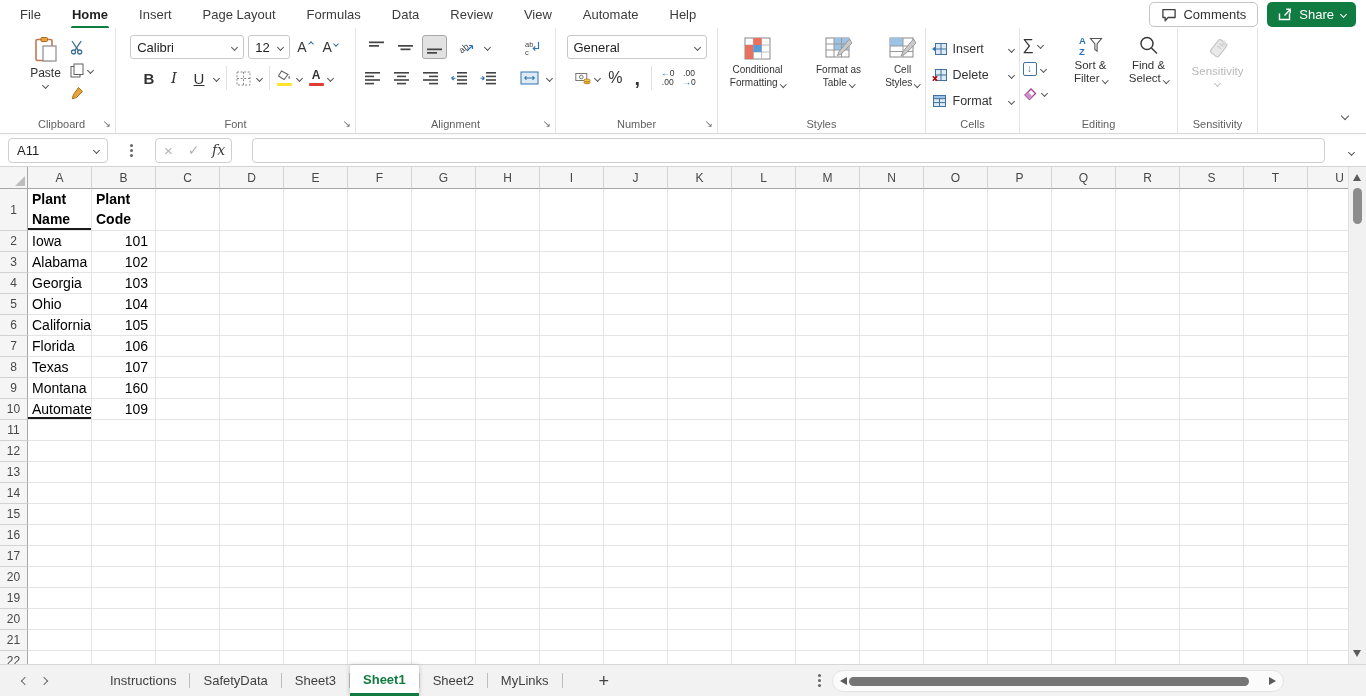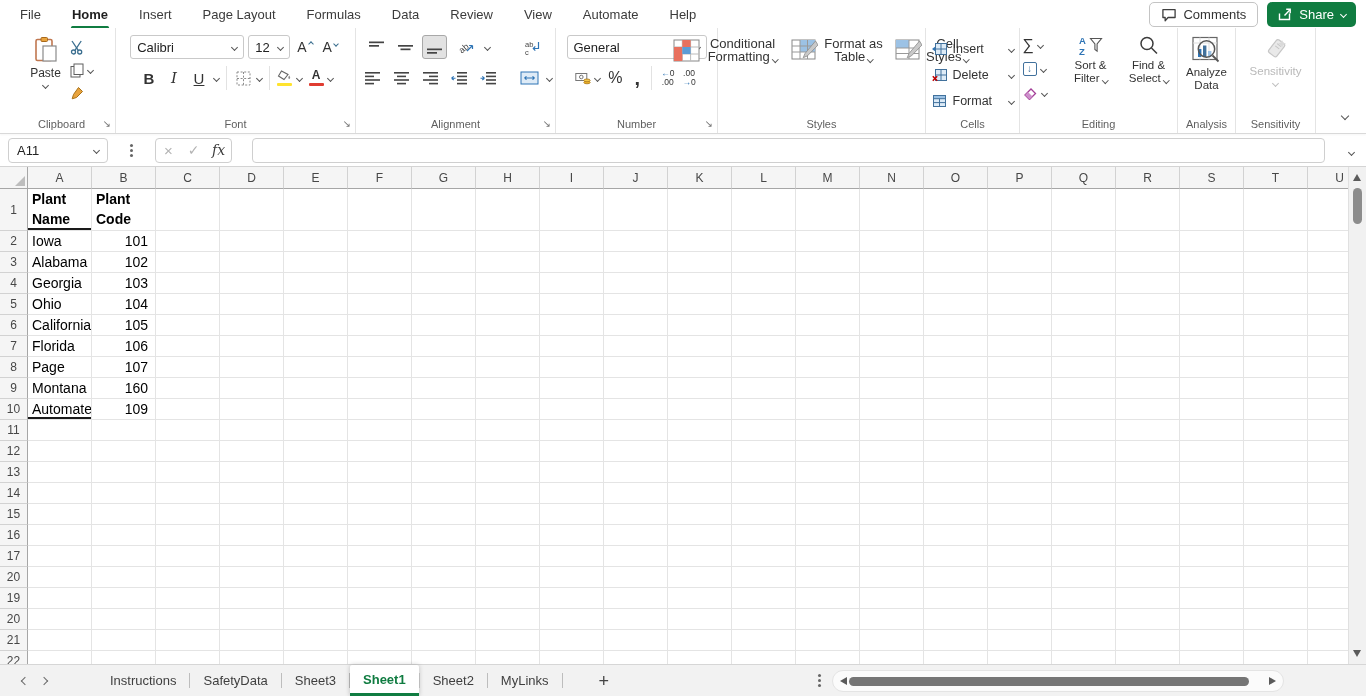--- a/index.html
+++ b/index.html
@@ -52,21 +52,21 @@
   .a-letter{font-size:12px;font-weight:700;color:#333;line-height:11px;}
 
   .abtn{width:25px;height:24px;display:flex;align-items:center;justify-content:center;border:1px solid transparent;border-radius:3px;}
   .abtn.sel{background:#e2e2e2;border-color:#a8a8a8;}
   .gap8{width:8px;flex:none;}
   .decbtn{display:flex;flex-direction:column;align-items:center;font-size:8.5px;line-height:9px;color:#333;padding:0 2px;}
   .decbtn .bluearr{color:var(--blue,#2E74B5);}
   .numsym{font-size:16px;color:#333;padding:0 4px;}
   .comma{font-size:20px;font-weight:700;line-height:10px;padding:0 4px;color:#333;}
 
-  .style-btn{display:flex;flex-direction:row;align-items:center;gap:3px;font-size:13px;color:#333;line-height:13px;text-align:center;}
+  .style-btn{display:flex;flex-direction:column;align-items:center;gap:3px;font-size:10px;color:#333;line-height:13px;text-align:center;}
   .slabel .chev{margin-left:3px;width:4.5px;height:4.5px;}
   .styles-row{display:flex;align-items:flex-start;gap:8px;padding-top:2px;}
 
   .cells-col{display:flex;flex-direction:column;gap:2px;width:82px;}
   .cells-row{display:flex;align-items:center;gap:6px;height:24px;font-size:12.5px;color:#333;}
   .cells-row .chev{margin-left:auto;}
 
   .edit-content{display:flex;gap:6px;align-items:flex-start;}
   .edit-minicol{display:flex;flex-direction:column;gap:4px;width:36px;}
   .edit-minirow{display:flex;align-items:center;gap:4px;height:20px;}
@@ -491,35 +491,20 @@
         <svg width="21" height="21" viewBox="0 0 21 21">
             <circle cx="9" cy="8.5" r="6" fill="none" stroke="#3b3b3b" stroke-width="1.5"></circle>
             <path d="M13.5 13 L19 18.5" stroke="#3b3b3b" stroke-width="1.5"></path>
           </svg>
         <span class="slabel" style="width:52px"><span>Find &amp; Select</span><span class="chev"></span></span>
       </div>
     </div>
     <span class="glabel">Editing</span>
   </div>
 
-  <div class="rgroup" style="width:58px">
-    <div class="bigbtn" style="width:52px;padding-top:1px">
-      <svg width="29" height="27" viewBox="0 0 29 27">
-          <rect x="1" y="1.5" width="24" height="22" fill="#fff" stroke="#666" stroke-width="1.2"></rect>
-          <path d="M1 7 H25 M8 1.5 V23.5 M17 1.5 V23.5" stroke="#ddd"></path>
-          <rect x="6" y="13" width="3.4" height="8" fill="#2E74B5"></rect>
-          <rect x="11" y="9.5" width="3.4" height="11.5" fill="#41719C"></rect>
-          <rect x="16" y="15" width="3.4" height="6" fill="#9CC2E5"></rect>
-          <circle cx="14.5" cy="13" r="8.2" fill="none" stroke="#555" stroke-width="1.5"></circle>
-          <path d="M20.5 19.5 L26.5 25.5" stroke="#555" stroke-width="1.8"></path>
-        </svg>
-      <span class="slabel" style="width:52px"><span>Analyze Data</span></span>
-    </div>
-    <span class="glabel">Analysis</span>
-  </div>
 
   <div class="rgroup" style="width:80px;border-right:1px solid #e4e4e4">
     <div class="bigbtn disabled" style="width:70px;padding-top:1px">
       <svg width="28" height="26" viewBox="0 0 28 26">
           <g transform="rotate(38 14 13)">
             <rect x="9" y="4" width="10" height="16" rx="2" fill="#E9E9E9" stroke="#C6C6C6" stroke-width="1.2"></rect>
             <path d="M11.5 8 h5 M11.5 11 h5" stroke="#C6C6C6"></path>
           </g>
           <path d="M20 4 l1.2 2.6 L24 7.8 l-2.8 1.2 L20 11.6 l-1.2-2.6 L16 7.8 l2.8-1.2 Z" fill="#D9D9D9"></path>
         </svg>
@@ -738,21 +723,21 @@
         <div class="g-cell"></div>
         <div class="g-cell"></div>
         <div class="g-cell"></div>
         <div class="g-cell"></div>
         <div class="g-cell"></div>
         <div class="g-cell"></div>
         <div class="g-cell"></div>
       </div>
       <div class="g-row">
         <div class="rowh">8</div>
-        <div class="g-cell">Page</div>
+        <div class="g-cell">Texas</div>
         <div class="g-cell num">107</div>
         <div class="g-cell"></div>
         <div class="g-cell"></div>
         <div class="g-cell"></div>
         <div class="g-cell"></div>
         <div class="g-cell"></div>
         <div class="g-cell"></div>
         <div class="g-cell"></div>
         <div class="g-cell"></div>
         <div class="g-cell"></div>

